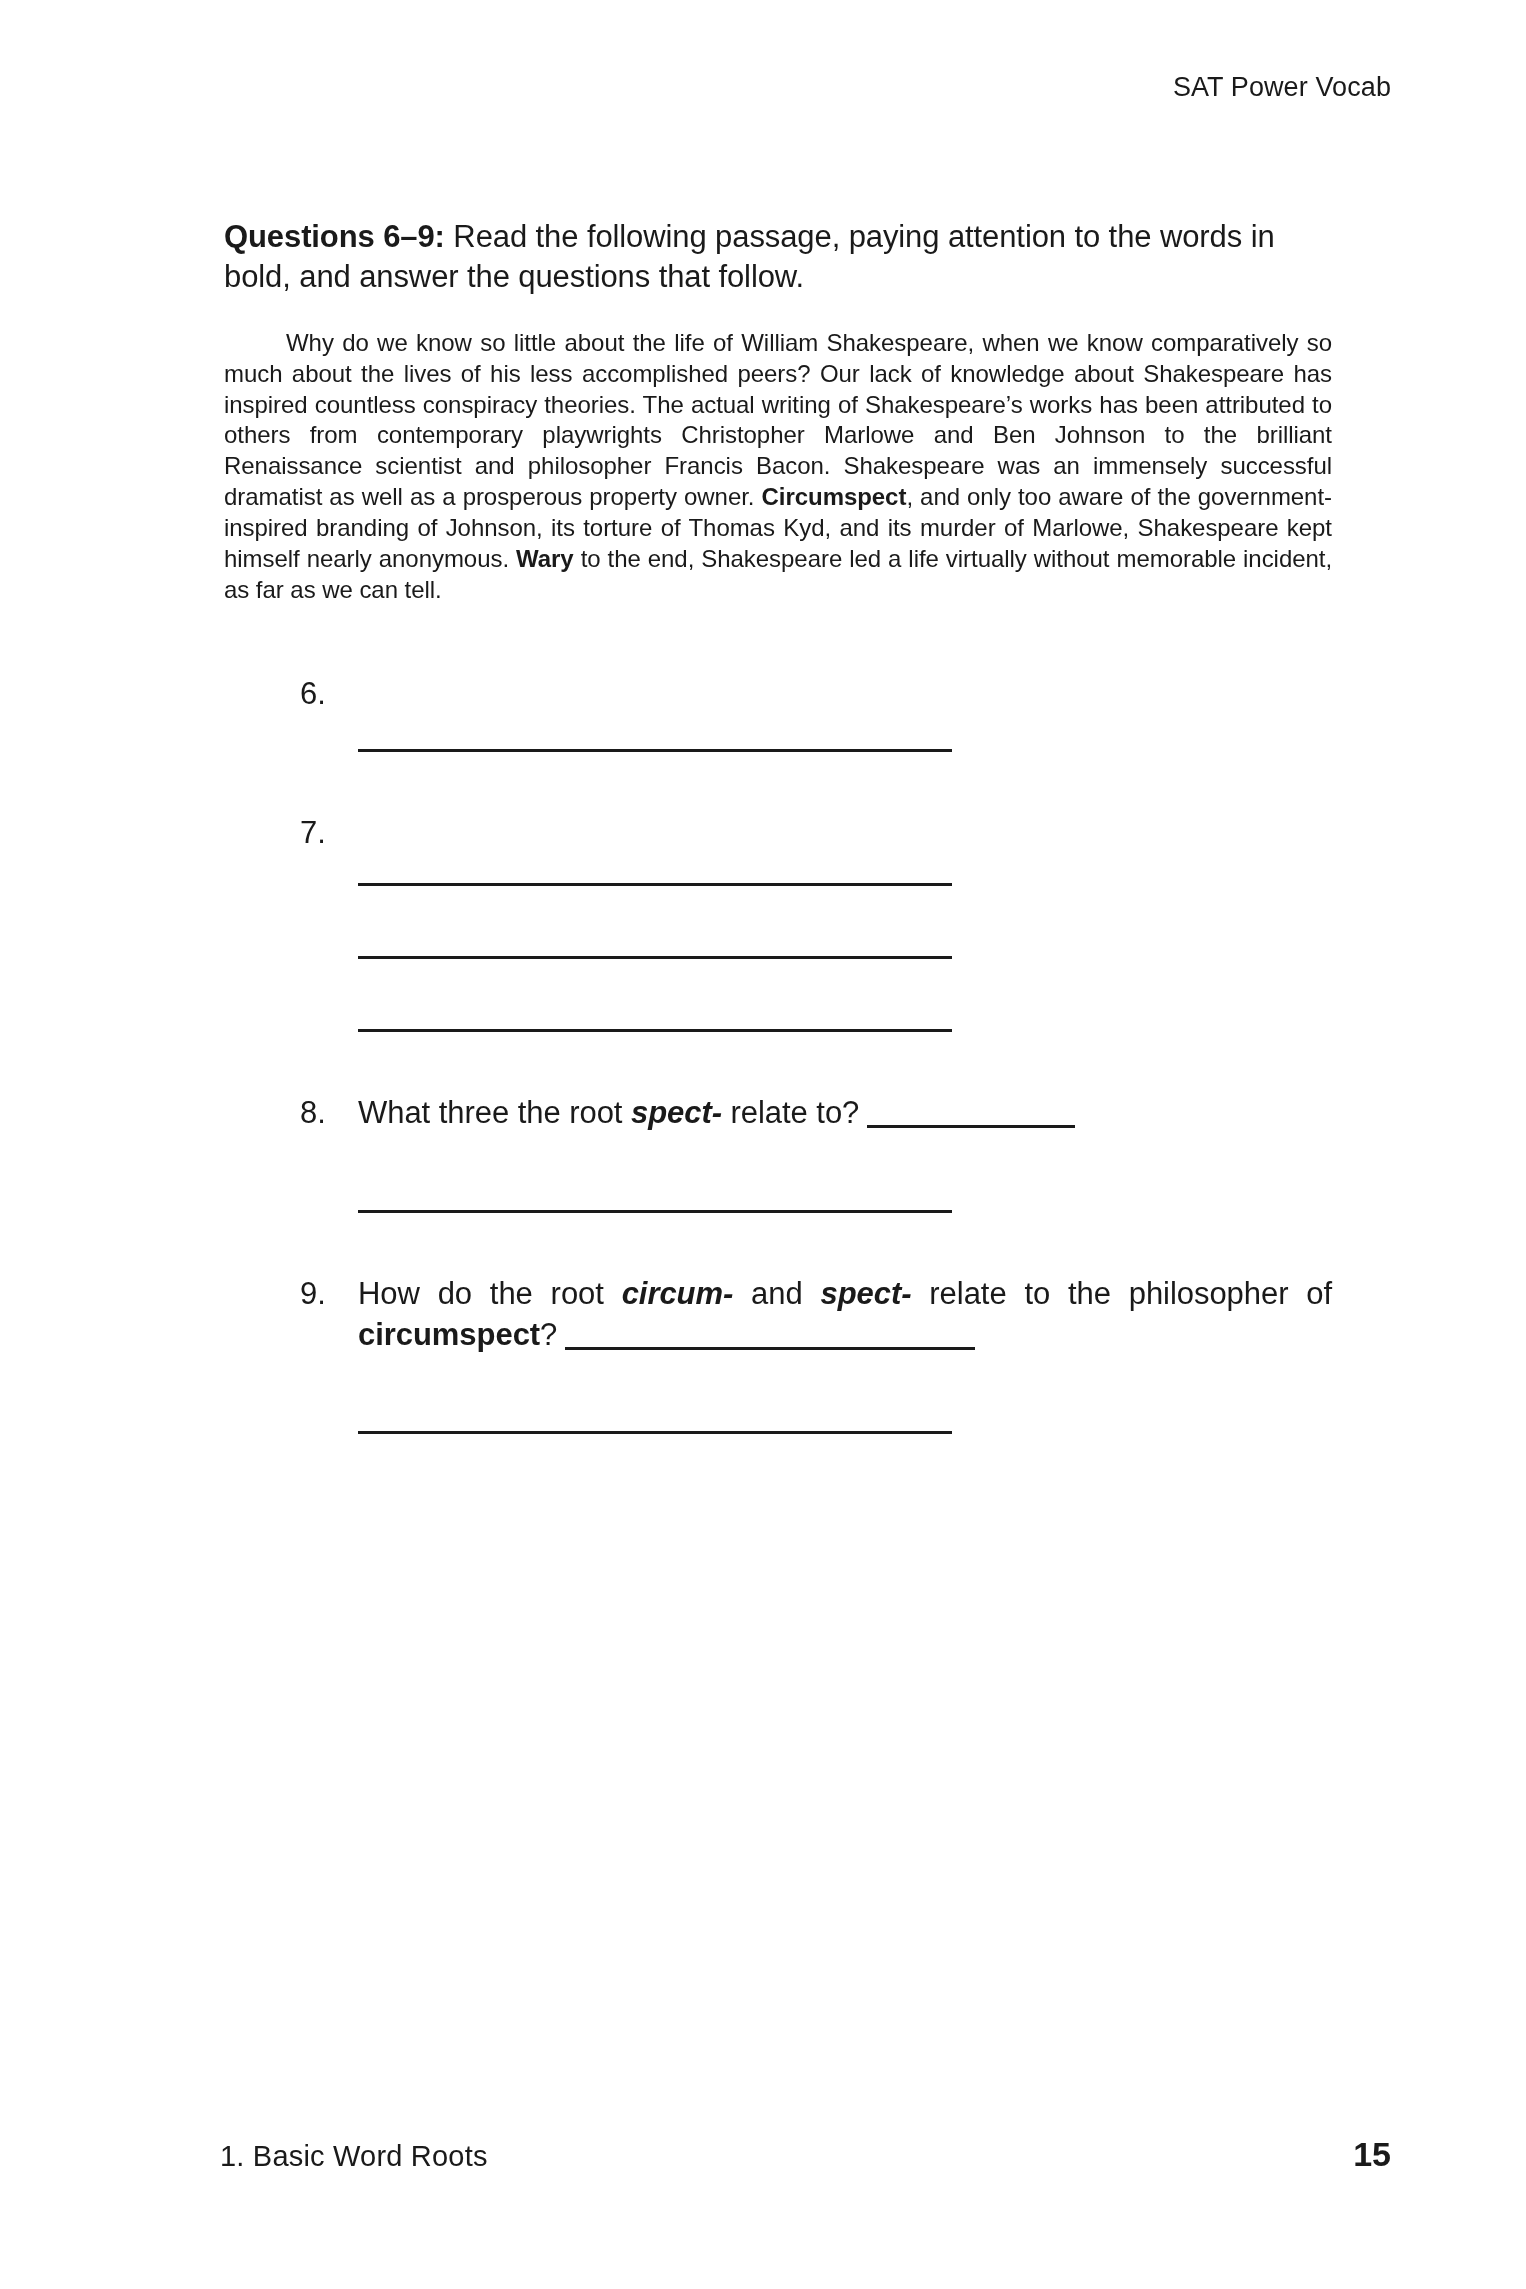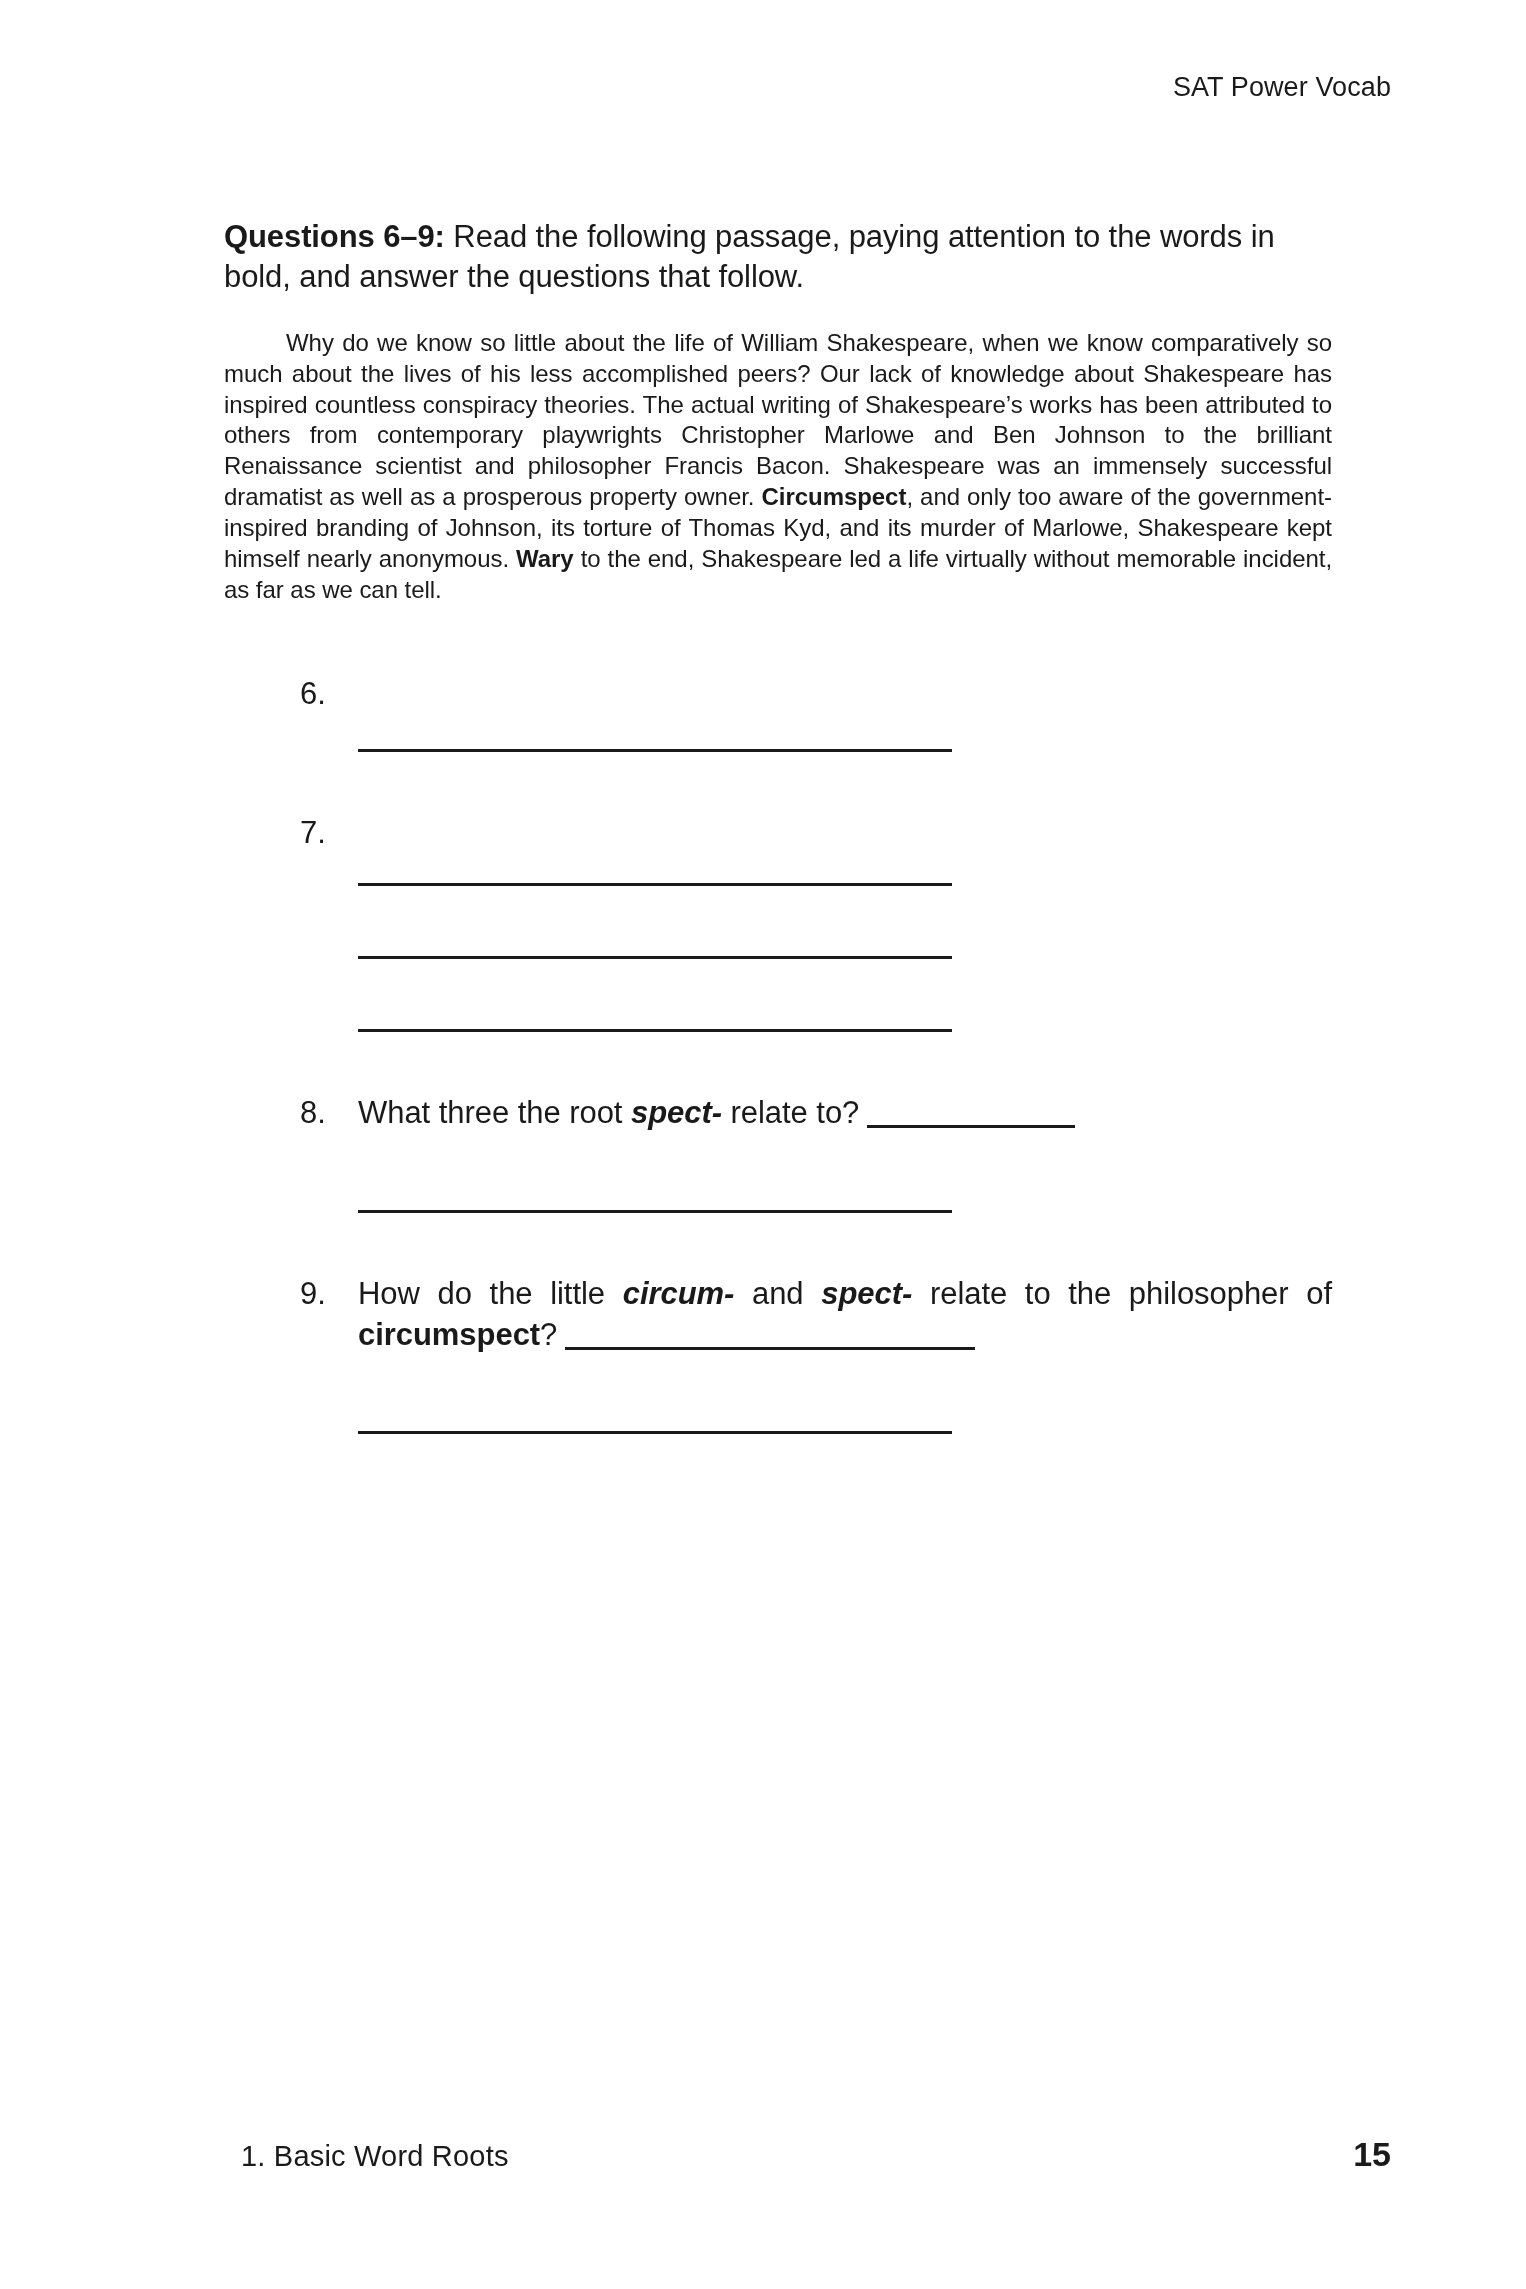--- a/index.html
+++ b/index.html
@@ -113,21 +113,21 @@
     width: 594px;
     border-bottom: 3px solid #1a1a1a;
   }
 
   .spacer-sm { height: 26px; }
   .spacer-md { height: 44px; }
 
   
   .footer {
     position: absolute;
-    left: 241px;
+    left: 220px;
     right: 135px;
     bottom: 115px;
     display: flex;
     justify-content: space-between;
     align-items: baseline;
     font-size: 29px;
     gap: 9px;
   }
   .footer-left { letter-spacing: 0.2px; }
   .footer-right { font-weight: 700; font-size: 34px; }
@@ -181,21 +181,21 @@
         </span>
       </div>
       <div class="rule-row" style="height:95px">
         <div class="rule"></div>
       </div>
 
       <div class="spacer-md"></div>
       <div class="q">
         <span class="q-num">9.</span>
         <span class="q-text">
-          <span>How do the little </span><i class="bi">circum-</i><span> and </span><i class="bi">spect-</i><span> relate to the philosopher of </span><b>circumspect</b><span>?</span><span class="rule-inline" style="width:410px"></span>
+          <span>How do the root </span><i class="bi">circum-</i><span> and </span><i class="bi">spect-</i><span> relate to the philosopher of </span><b>circumspect</b><span>?</span><span class="rule-inline" style="width:410px"></span>
         </span>
       </div>
       <div class="rule-row" style="height:95px">
         <div class="rule"></div>
       </div>
 
     </div>
   </div>
 
   <div class="footer">

